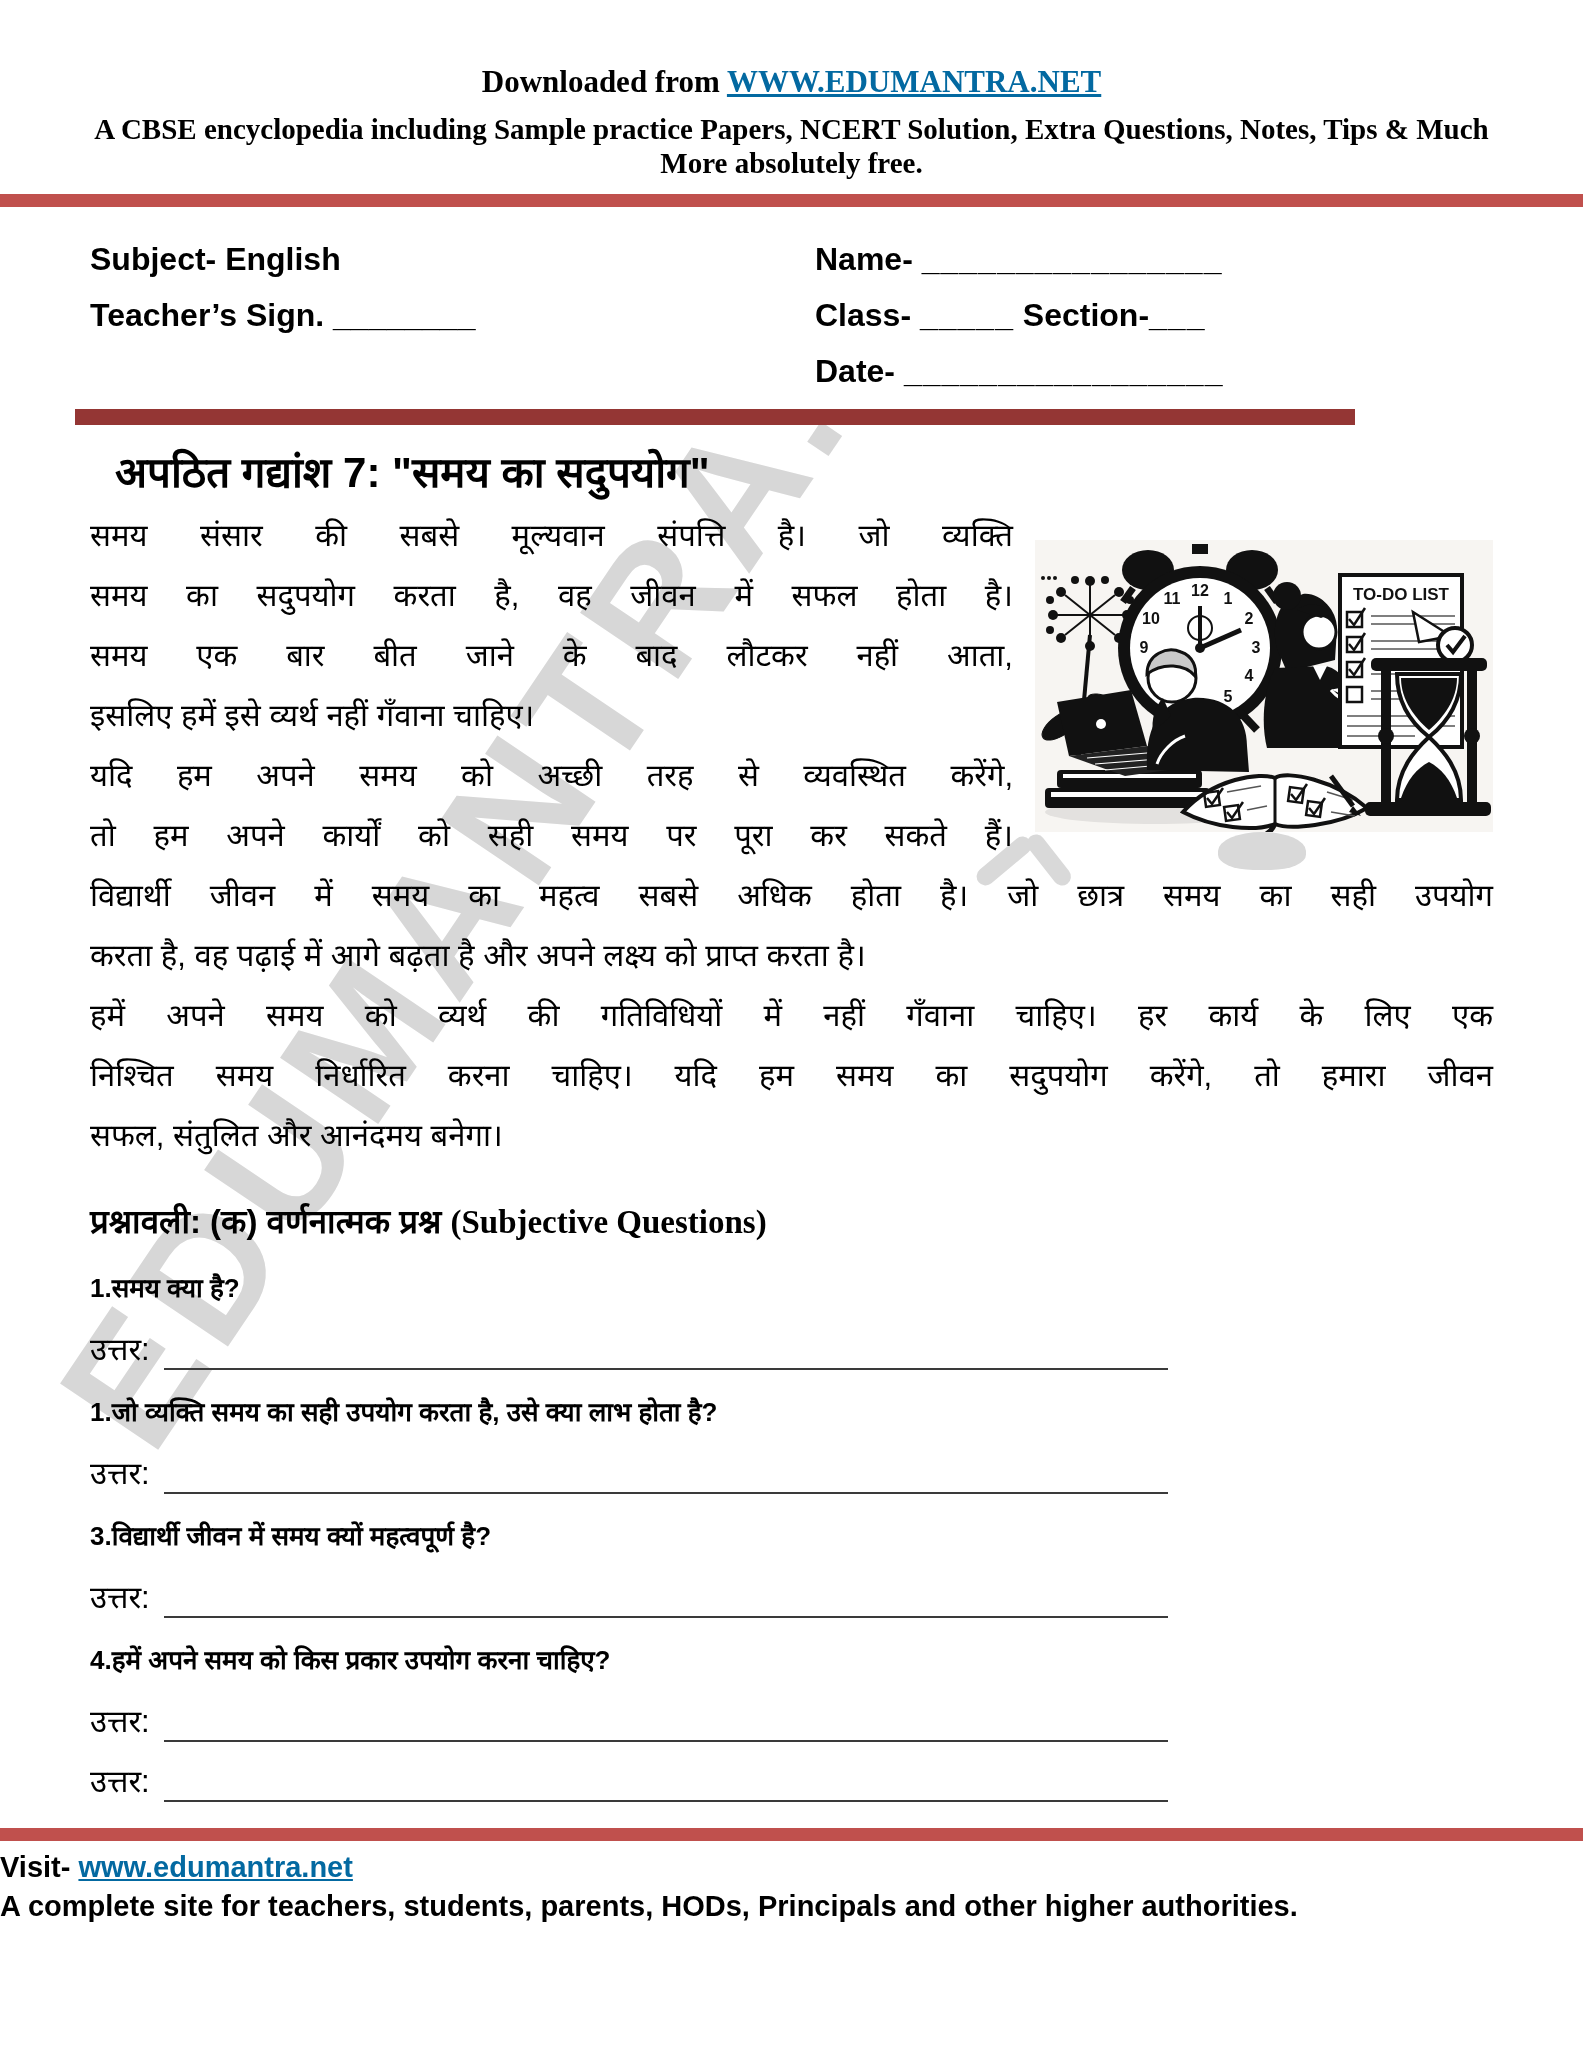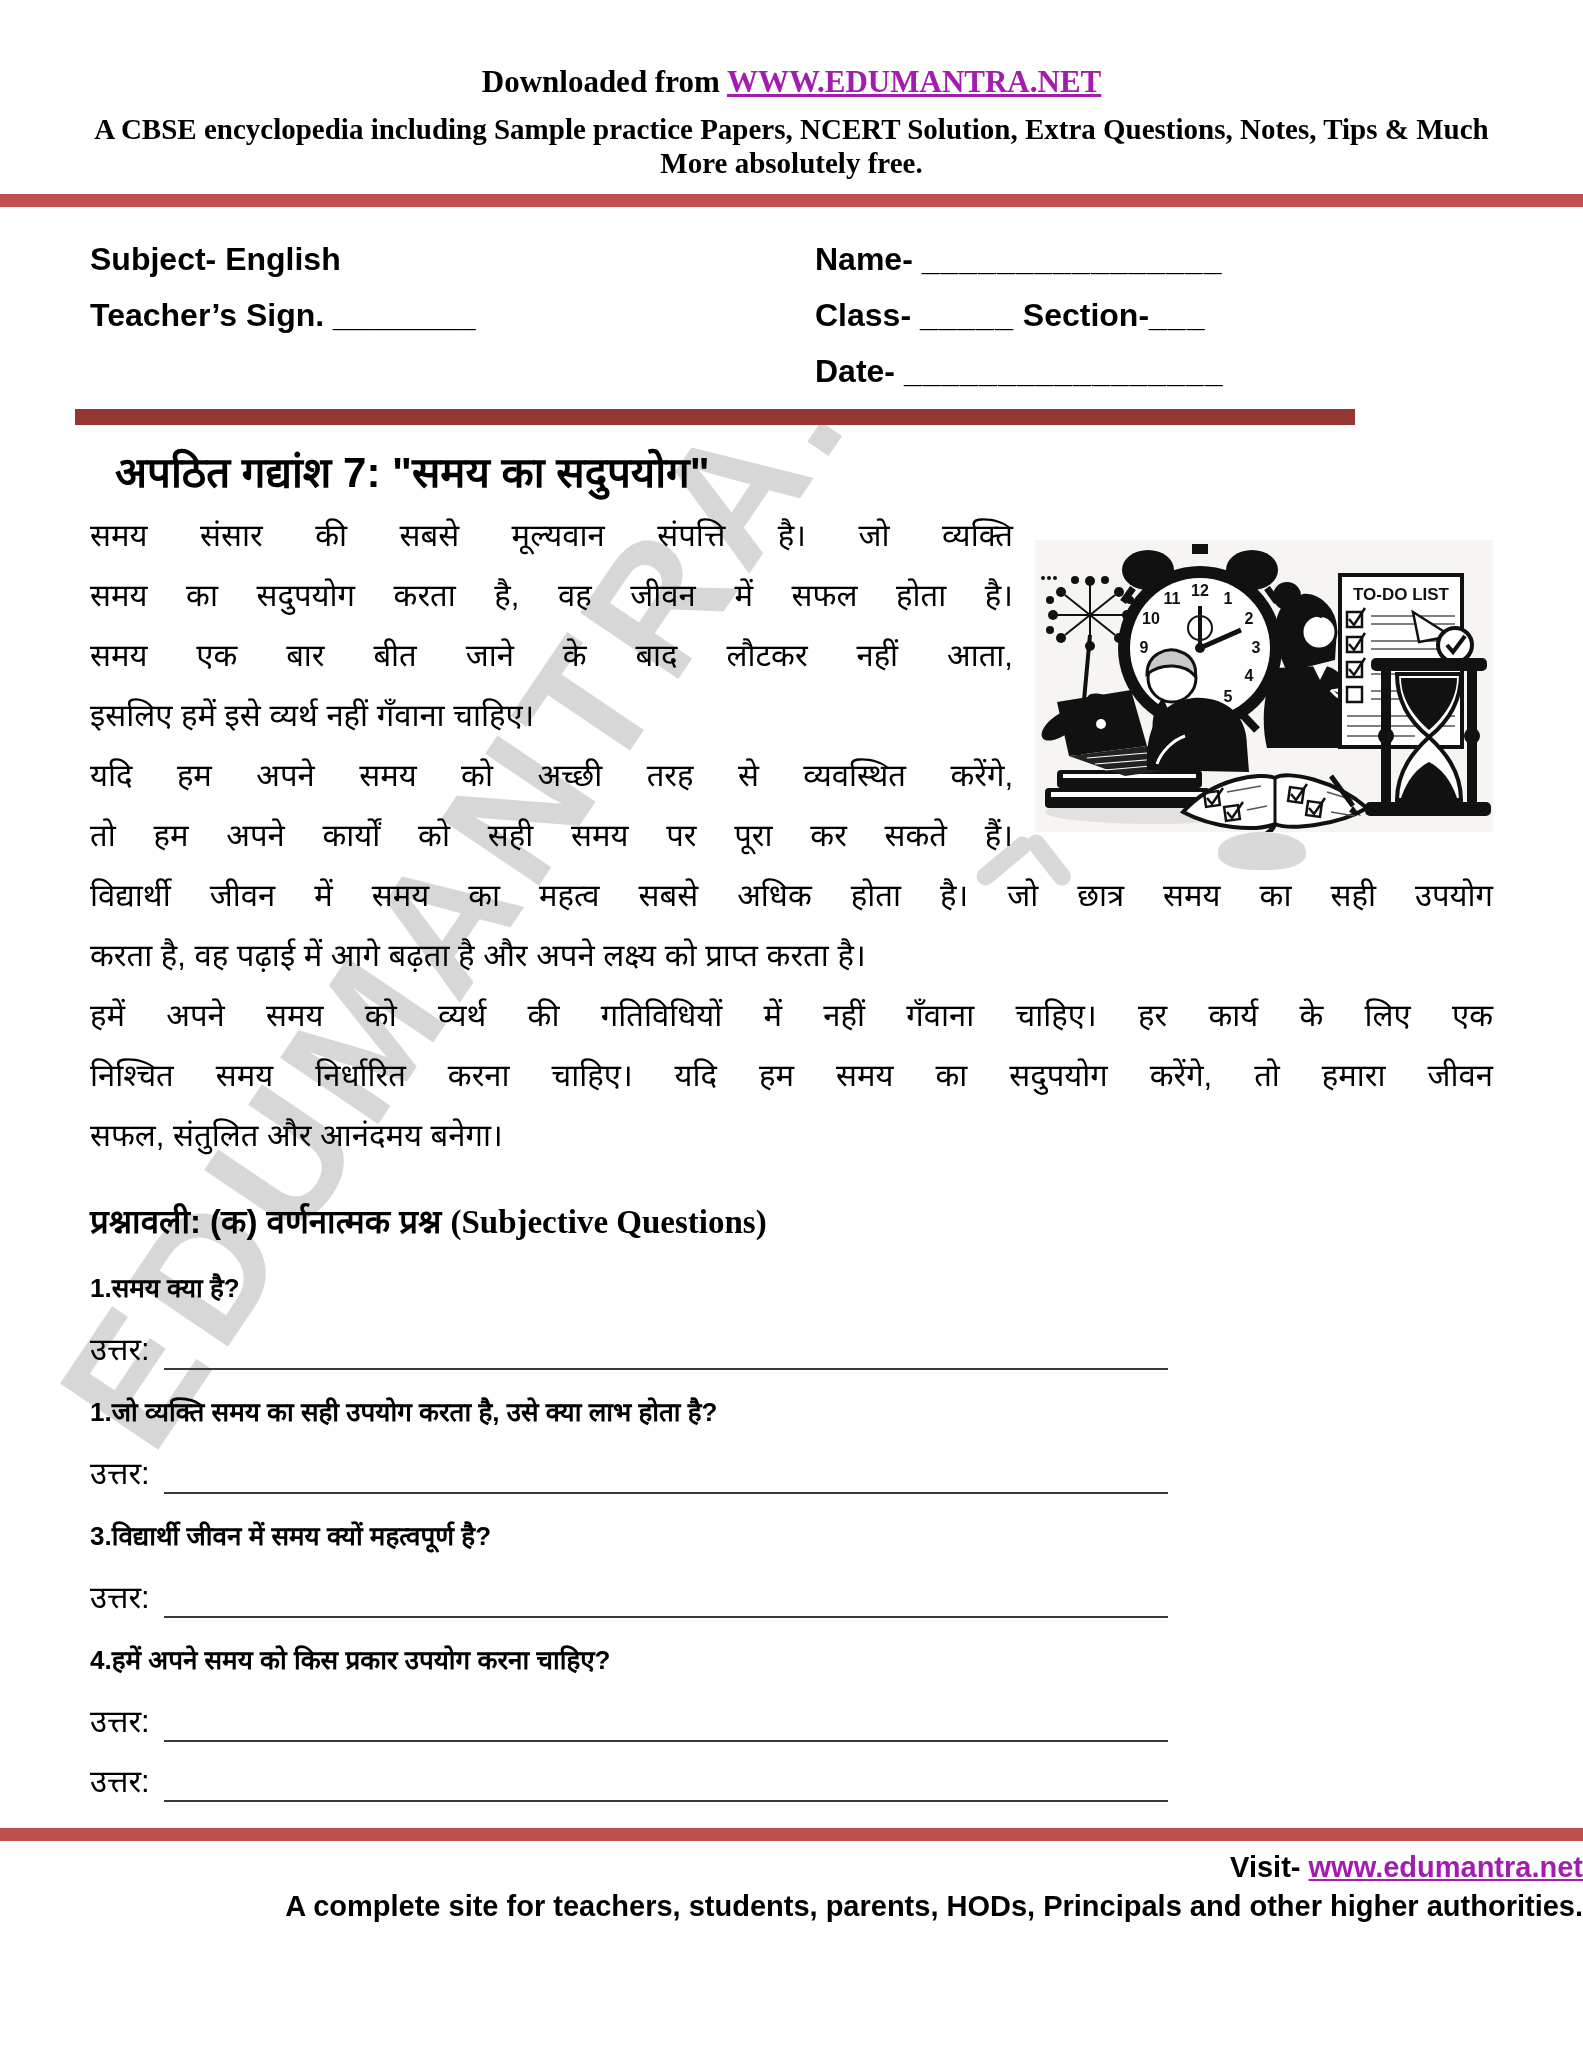--- a/index.html
+++ b/index.html
@@ -25,21 +25,21 @@
   .wm-frag { position:absolute; background:#d9d9d9; z-index:0; }
   .wm-frag1 { left:995px;  top:828px; width:18px; height:66px; transform:rotate(50deg); border-radius:9px;}
   .wm-frag2 { left:1040px; top:830px; width:18px; height:60px; transform:rotate(-38deg); border-radius:9px;}
   .wm-frag3 { left:1218px; top:832px; width:88px; height:38px; border-radius:50% 50% 40% 40%;}
   .content { position:relative; z-index:1; }
   
   .header { padding-top:64px; text-align:center;
     font-family:"Liberation Serif","DejaVu Serif",serif; font-weight:bold; }
   .header-line1 { font-size:31px; }
   .header-tagline { font-size:29px; width:1430px; margin:12px auto 0 auto; line-height:1.18; }
-  a.site-link { color:#a21caf; text-decoration:underline; }
+  a.site-link { color:#0369a1; text-decoration:underline; }
   .rule-top { margin-top:14px; height:13px; background:#C0504D; width:100%; }
   
   .info { margin:24px 90px 0 90px; display:grid; grid-template-columns:725px 1fr;
     font-weight:bold; font-size:32px; }
   .info-row { line-height:56px; white-space:nowrap; }
   .blank { letter-spacing:1px; }
   .rule-dark { margin:10px 0 0 75px; height:16px; background:#943634; width:1280px; }
   
   .ws-title { margin:20px 0 0 115px; font-size:42px; font-weight:bold; line-height:55px; }
   .passage { margin:6px 90px 0 90px; font-size:31px; }
@@ -52,21 +52,21 @@
   
   .qa-heading { margin:32px 0 0 90px; font-size:33px; font-weight:bold; line-height:48px; }
   .qa-heading .en { font-family:"Liberation Serif","DejaVu Serif",serif; }
   .q-text { margin:20px 0 0 90px; font-size:26px; line-height:44px;font-weight:bold; }
   .answer-row { margin:16px 0 0 90px; width:1078px; height:44px;
     display:flex; align-items:flex-end; font-size:31px; }
   .answer-label { line-height:40px; }
   .answer-line { flex:1; margin-left:14px; border-bottom:2px solid #3a3a3a; height:40px; }
   
   .footer-rule { margin-top:26px; height:13px; background:#C0504D; width:100%; }
-  .footer { text-align:right; font-weight:bold; margin-top:10px; }
+  .footer { text-align:left; font-weight:bold; margin-top:10px; }
   .footer-visit { font-size:29px; }
   .footer-tagline { font-size:29px; margin-top:6px; }
   
   .ill-svg { width:458px; height:292px; display:block; }
 </style>
 </head>
 <body>
 
 <div class="page">
 

